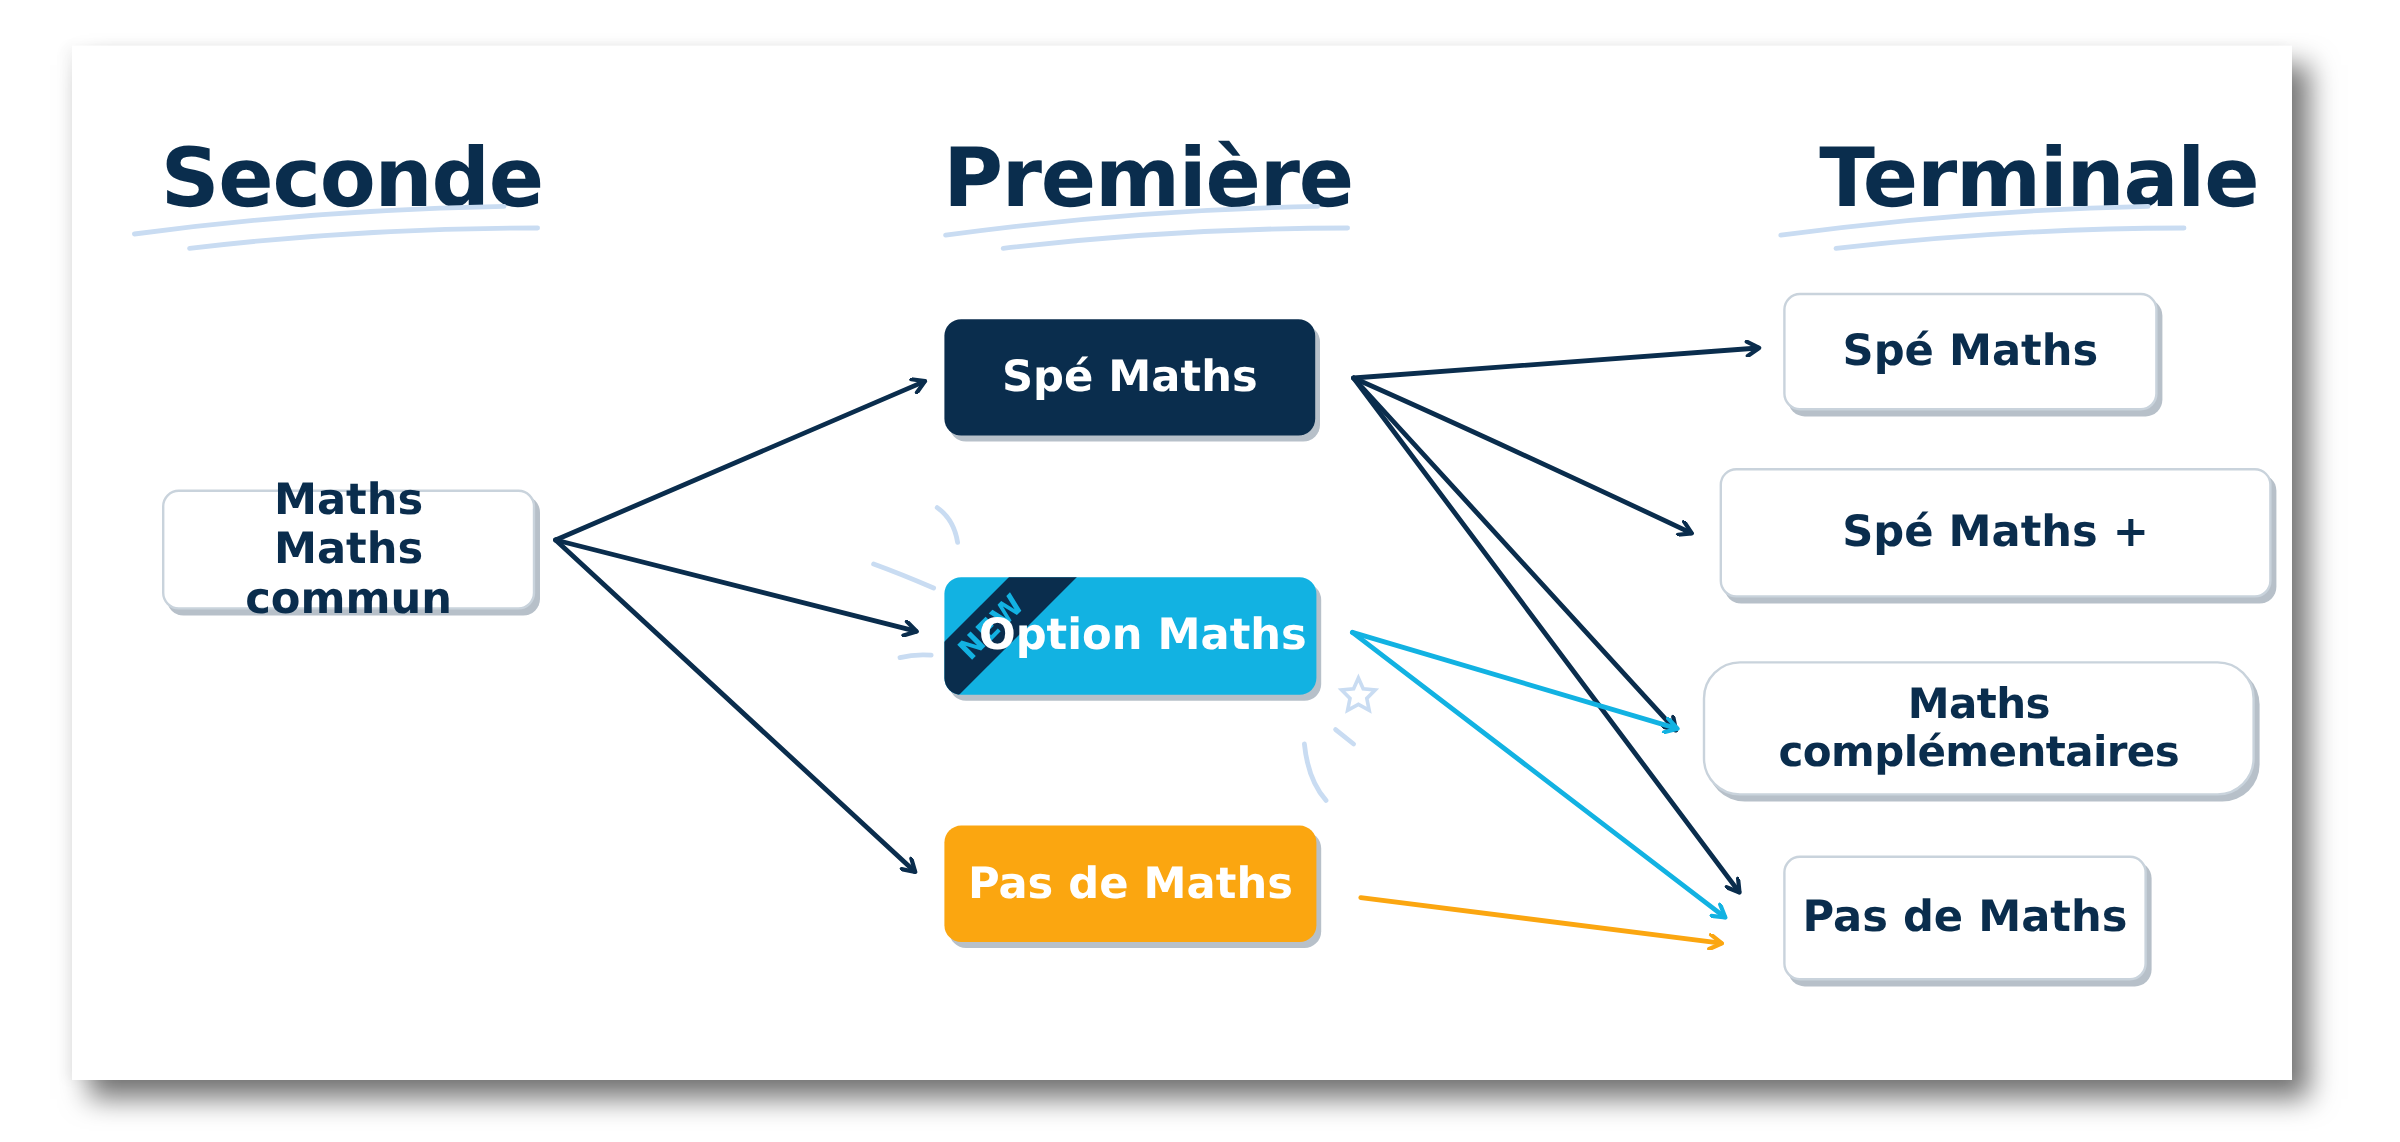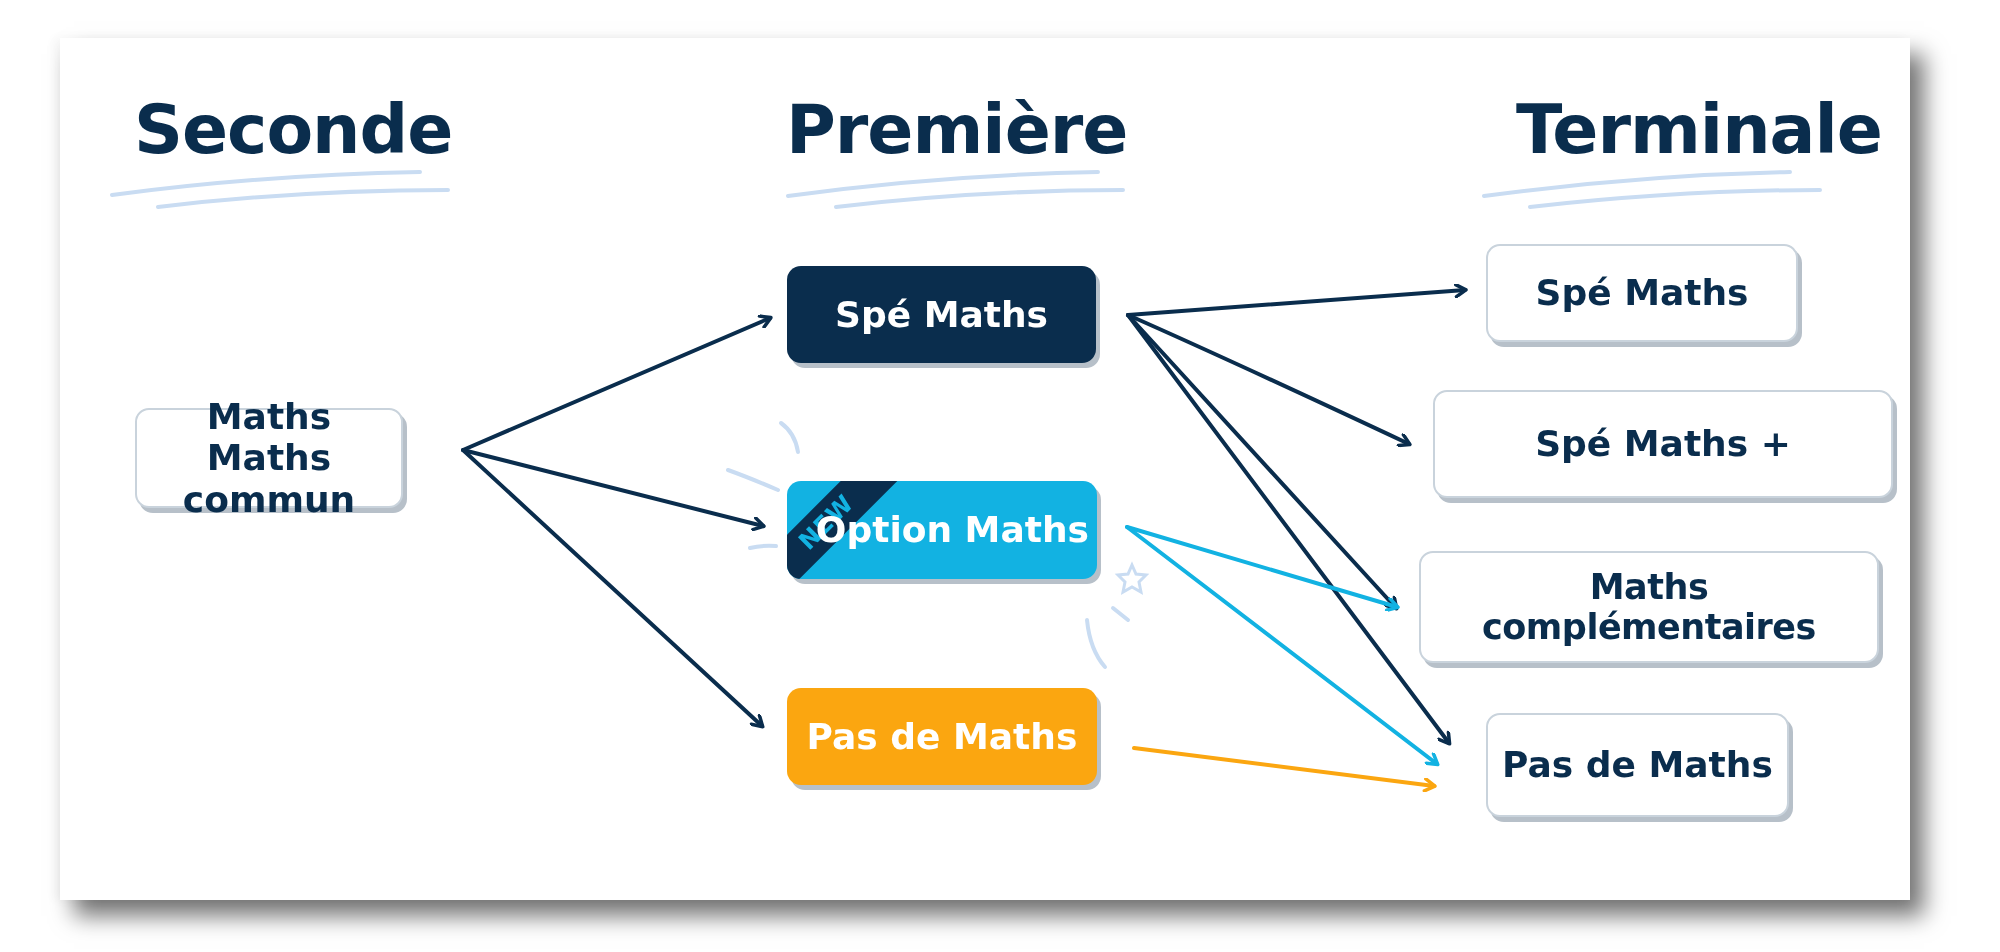--- a/index.html
+++ b/index.html
@@ -1,19 +1,19 @@
 <!DOCTYPE html>
 <html><head>
   <meta charset="utf-8">
   <style>
     html, body { margin:0; padding:0; }
     body { width:2000px; height:952px; background:#ffffff; position:relative; overflow:hidden; font-family:"DejaVu Sans","Liberation Sans",sans-serif; }
     .card { position:absolute; left:60px; top:38px; width:1850px; height:862px; background:#ffffff;
       box-shadow: 14px 16px 22px rgba(0,0,0,0.55), -6px 0 10px rgba(0,0,0,0.04); }
-    .heading { position:absolute; font-weight:bold; color:#0a2d4d; font-size:68px; letter-spacing:-1px; line-height:1; }
+    .heading { position:absolute; font-weight:bold; color:#0a2d4d; font-size:68px; letter-spacing:-1px; line-height:1;margin-top:20px; }
     .node { position:absolute; box-sizing:border-box; border-radius:14px; display:flex; align-items:center; justify-content:center; text-align:center; font-weight:bold; line-height:1.15; }
     .node.outline { background:#fff; border:2px solid #c9d3dc; box-shadow:4px 5px 0 #b7c0c9; color:#0a2d4d; font-size:36px; }
     .node.filled { color:#fff; font-size:36px; box-shadow:4px 5px 0 #b7c0c9; }
     .node span { display:block; }
     svg.overlay { position:absolute; left:0; top:0; }
     .ribbon { position:absolute; left:0; top:0; width:100%; height:100%; overflow:hidden; border-radius:14px; pointer-events:none; }
     .ribbon-band { position:absolute; left:-60px; top:22px; width:200px; height:40px; background:#0a2d4d; transform:rotate(-45deg); display:flex; align-items:center; justify-content:center; }
     .ribbon-text { color:#12b2e2; font-size:24px; font-weight:bold; letter-spacing:1px; }
   </style>
 </head>
@@ -76,21 +76,21 @@
   <g stroke="#12b2e2" stroke-width="4" fill="none" stroke-linecap="round">
     <line x1="1127" y1="527" x2="1397" y2="607" marker-end="url(#ah-cyan)"></line>
     <line x1="1127" y1="527" x2="1437" y2="764" marker-end="url(#ah-cyan)"></line>
   </g>
 
   <g stroke="#fba610" stroke-width="4" fill="none" stroke-linecap="round">
     <line x1="1134" y1="748" x2="1434" y2="786" marker-end="url(#ah-orange)"></line>
   </g>
 </svg>
 
-<div class="node outline" style="left:135px; top:408px; width:268px; height:100px;">
+<div class="node outline" style="left:135px; top:408px; width:311px; height:100px;">
   <div>
     <span>Maths</span>
     <span>Maths commun</span>
   </div>
 </div>
 
 <div class="node filled" style="left:787px; top:266px; width:309px; height:97px; background:#0a2d4d;">
   <span>Spé Maths</span>
 </div>
 
@@ -110,19 +110,19 @@
 <div class="node outline" style="left:1486px; top:244px; width:312px; height:98px;">
   <span>Spé Maths</span>
 </div>
 
 <div class="node outline" style="left:1433px; top:390px; width:460px; height:108px;text-align:right;">
   <div>
     <span>Spé Maths +</span>
   </div>
 </div>
 
-<div class="node outline" style="left:1419px; top:551px; width:460px; height:112px; font-size:35px; letter-spacing:-0.5px;">
+<div class="node outline" style="left:1419px; top:551px; width:460px; height:112px; font-size:35px; letter-spacing:-0.5px;border-radius:31px;">
   <span>Maths complémentaires</span>
 </div>
 
 <div class="node outline" style="left:1486px; top:713px; width:303px; height:104px;">
   <span>Pas de Maths</span>
 </div>
 
 </body></html>

